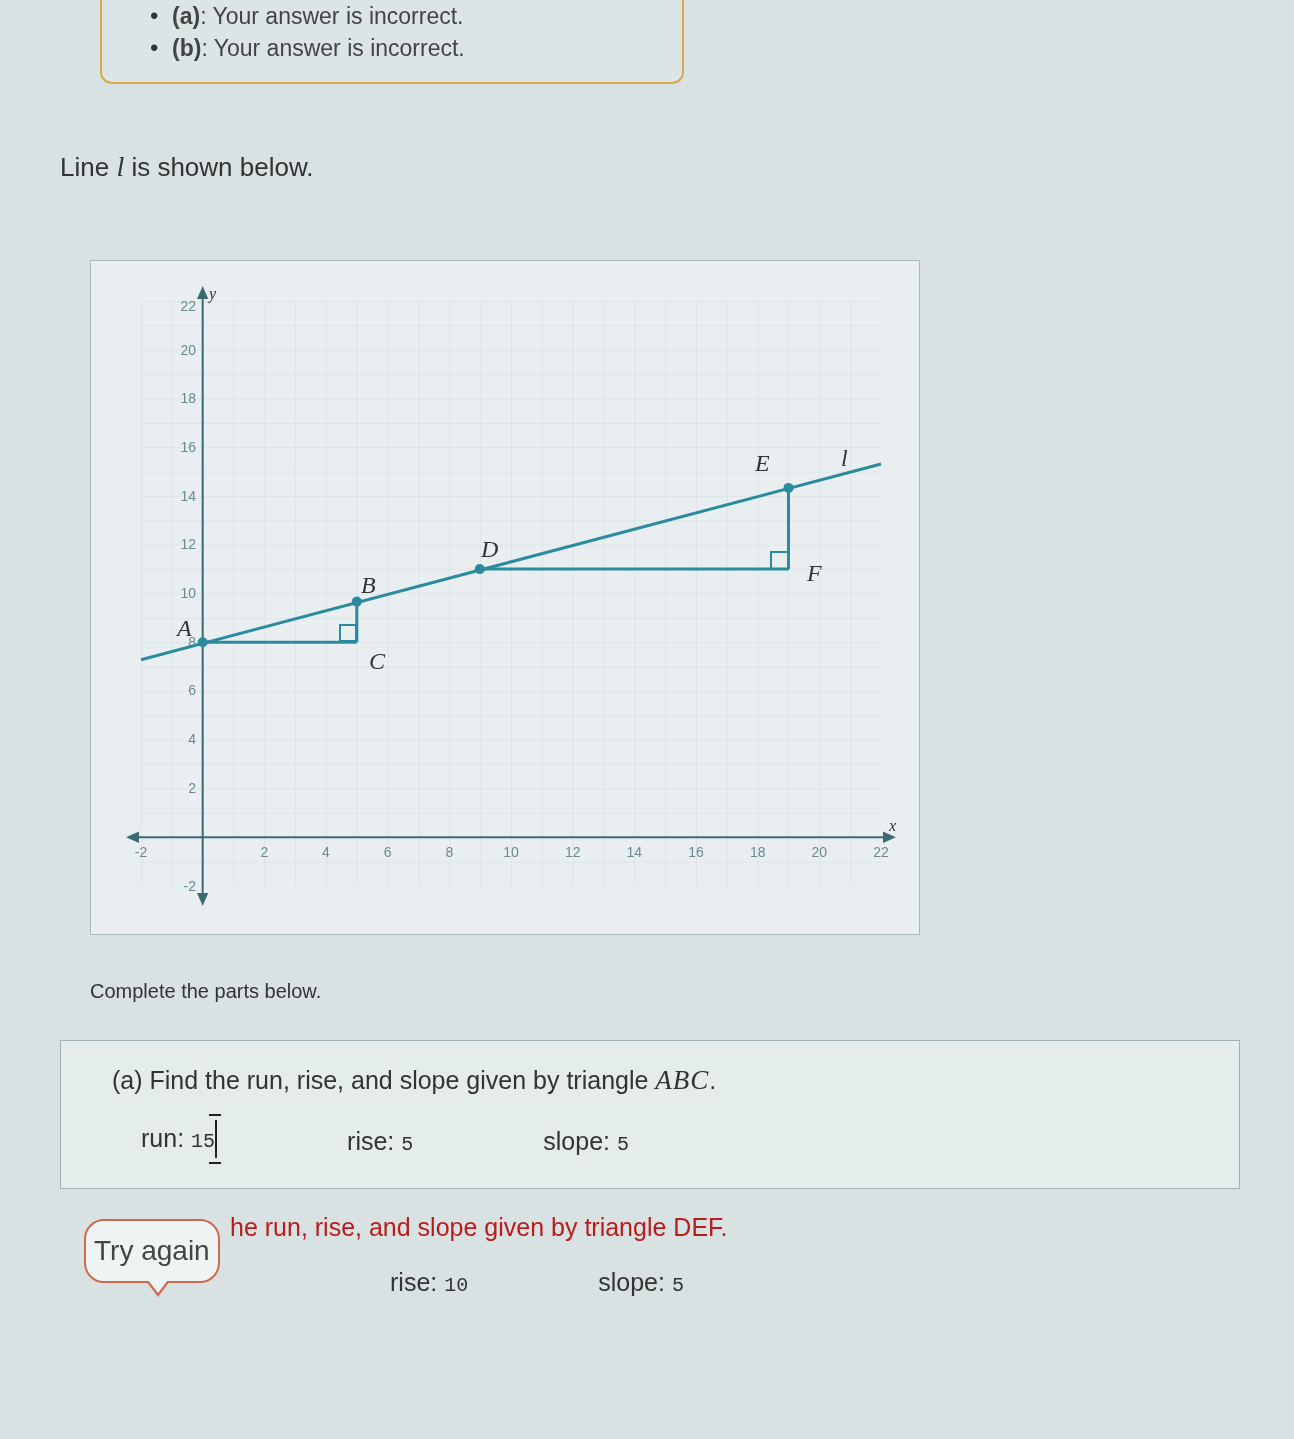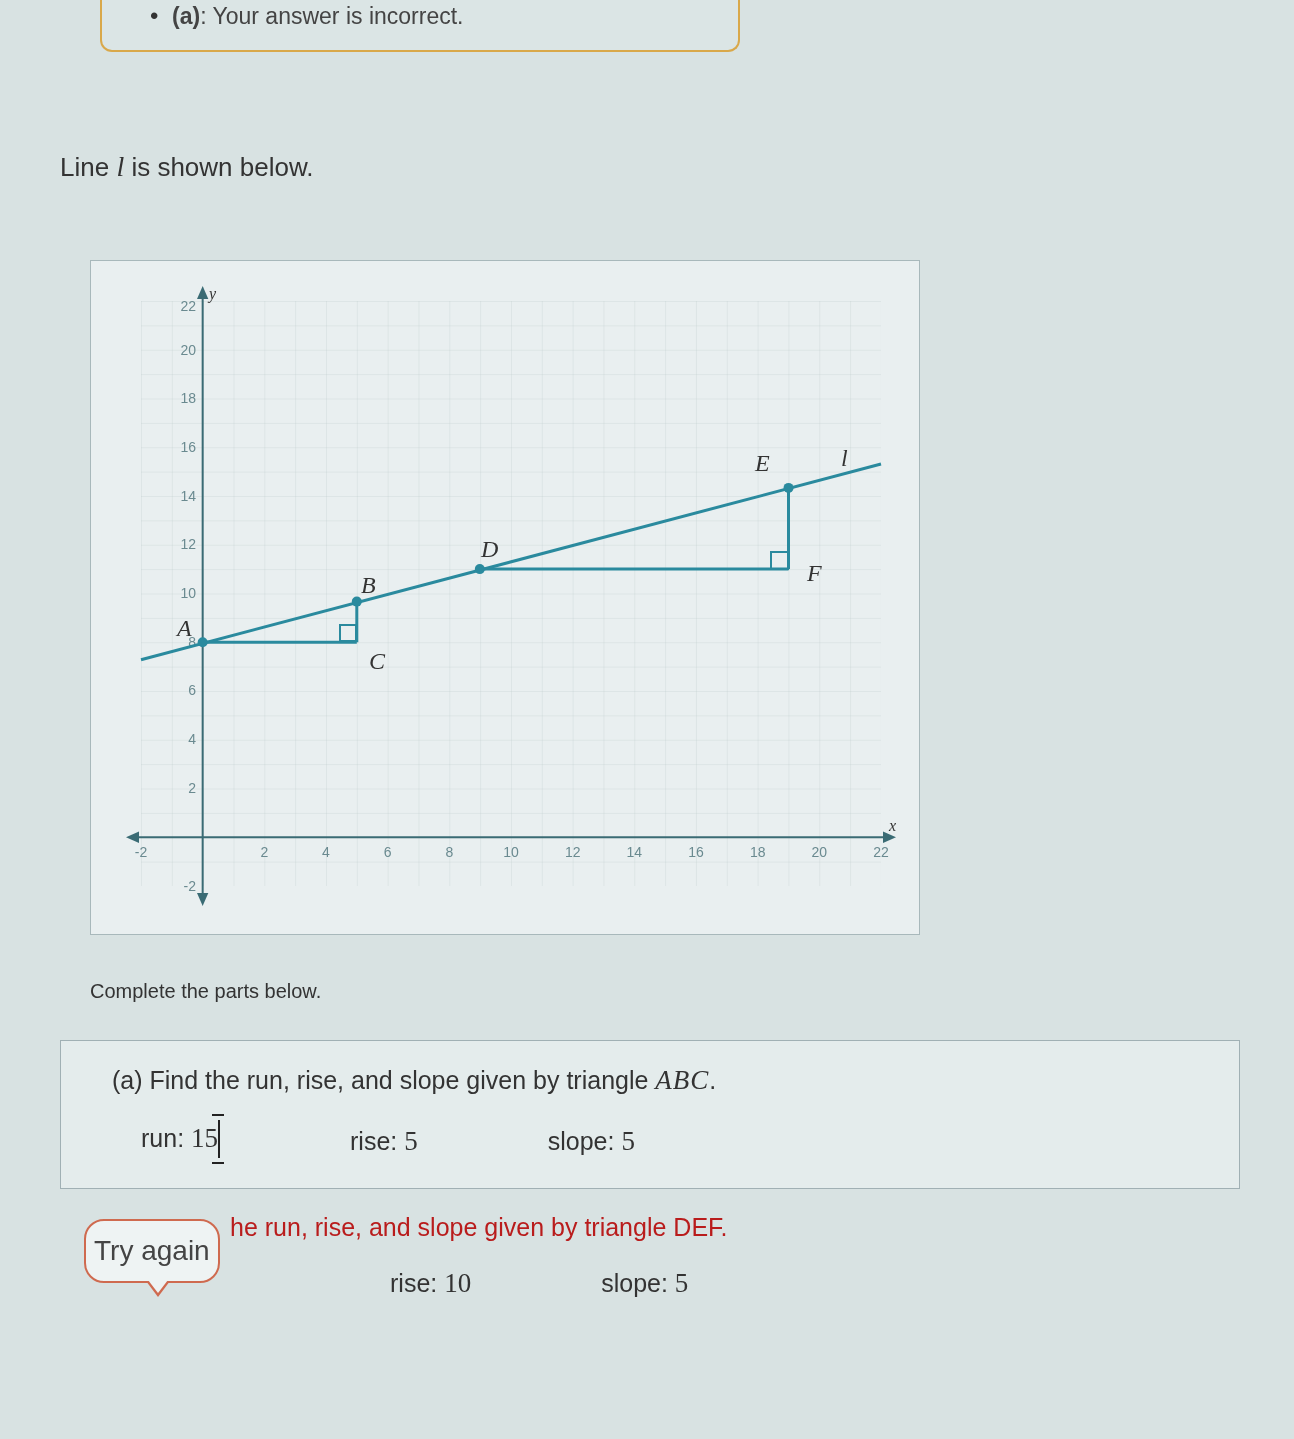--- a/index.html
+++ b/index.html
@@ -9,21 +9,21 @@
     width: 1294px;
     height: 1439px;
     overflow: hidden;
     position: relative;
     color: #3a3a3a;
   }
   .feedback-box {
     position: absolute;
     left: 100px;
     top: 0;
-    width: 640px;
+    width: 584px;
     border: 2px solid #d9a84a;
     border-radius: 0 0 12px 12px;
     border-top: none;
     padding: 0 20px 18px 70px;
     background: #dbe5e5;
   }
   .feedback-box ul { list-style: none; }
   .feedback-box li {
     color: #444;
     font-size: 23px;
@@ -85,21 +85,21 @@
   }
   .part-box .math { font-family: 'Times New Roman', serif; font-style: italic; font-size: 27px; letter-spacing: 1px;}
   .answers-row {
     display: flex;
     gap: 130px;
     padding-left: 50px;
     font-size: 25px;
     color: #333;
     align-items: center;
   }
-  .answer-val { font-family: Liberation Serif, serif; font-size: 27px;}
+  .answer-val { font-family: Liberation Mono, monospace; font-size: 20px;}
   .run-input {
     display:inline-block;
     font-family: 'Times New Roman', serif;
     font-size: 27px;
     position: relative;
   }
   .cursor-i {
     border-right: 2px solid #222;
     height: 38px;
     display:inline-block;
@@ -150,20 +150,23 @@
     border-top: 13px solid #eef3f3;
   }
 </style>
 </head>
 <body>
 
 <div class="feedback-box">
   <ul>
     <li>
       <b>(a)</b><span>: Your answer is incorrect.</span>
+    </li>
+    <li>
+      <b>(b)</b><span>: Your answer is incorrect.</span>
     </li>
   </ul>
 </div>
 
 <div class="problem-text">
   <div>
     <span>Line </span><span class="math-i">l</span><span> is shown below.</span>
   </div>
 </div>
 

